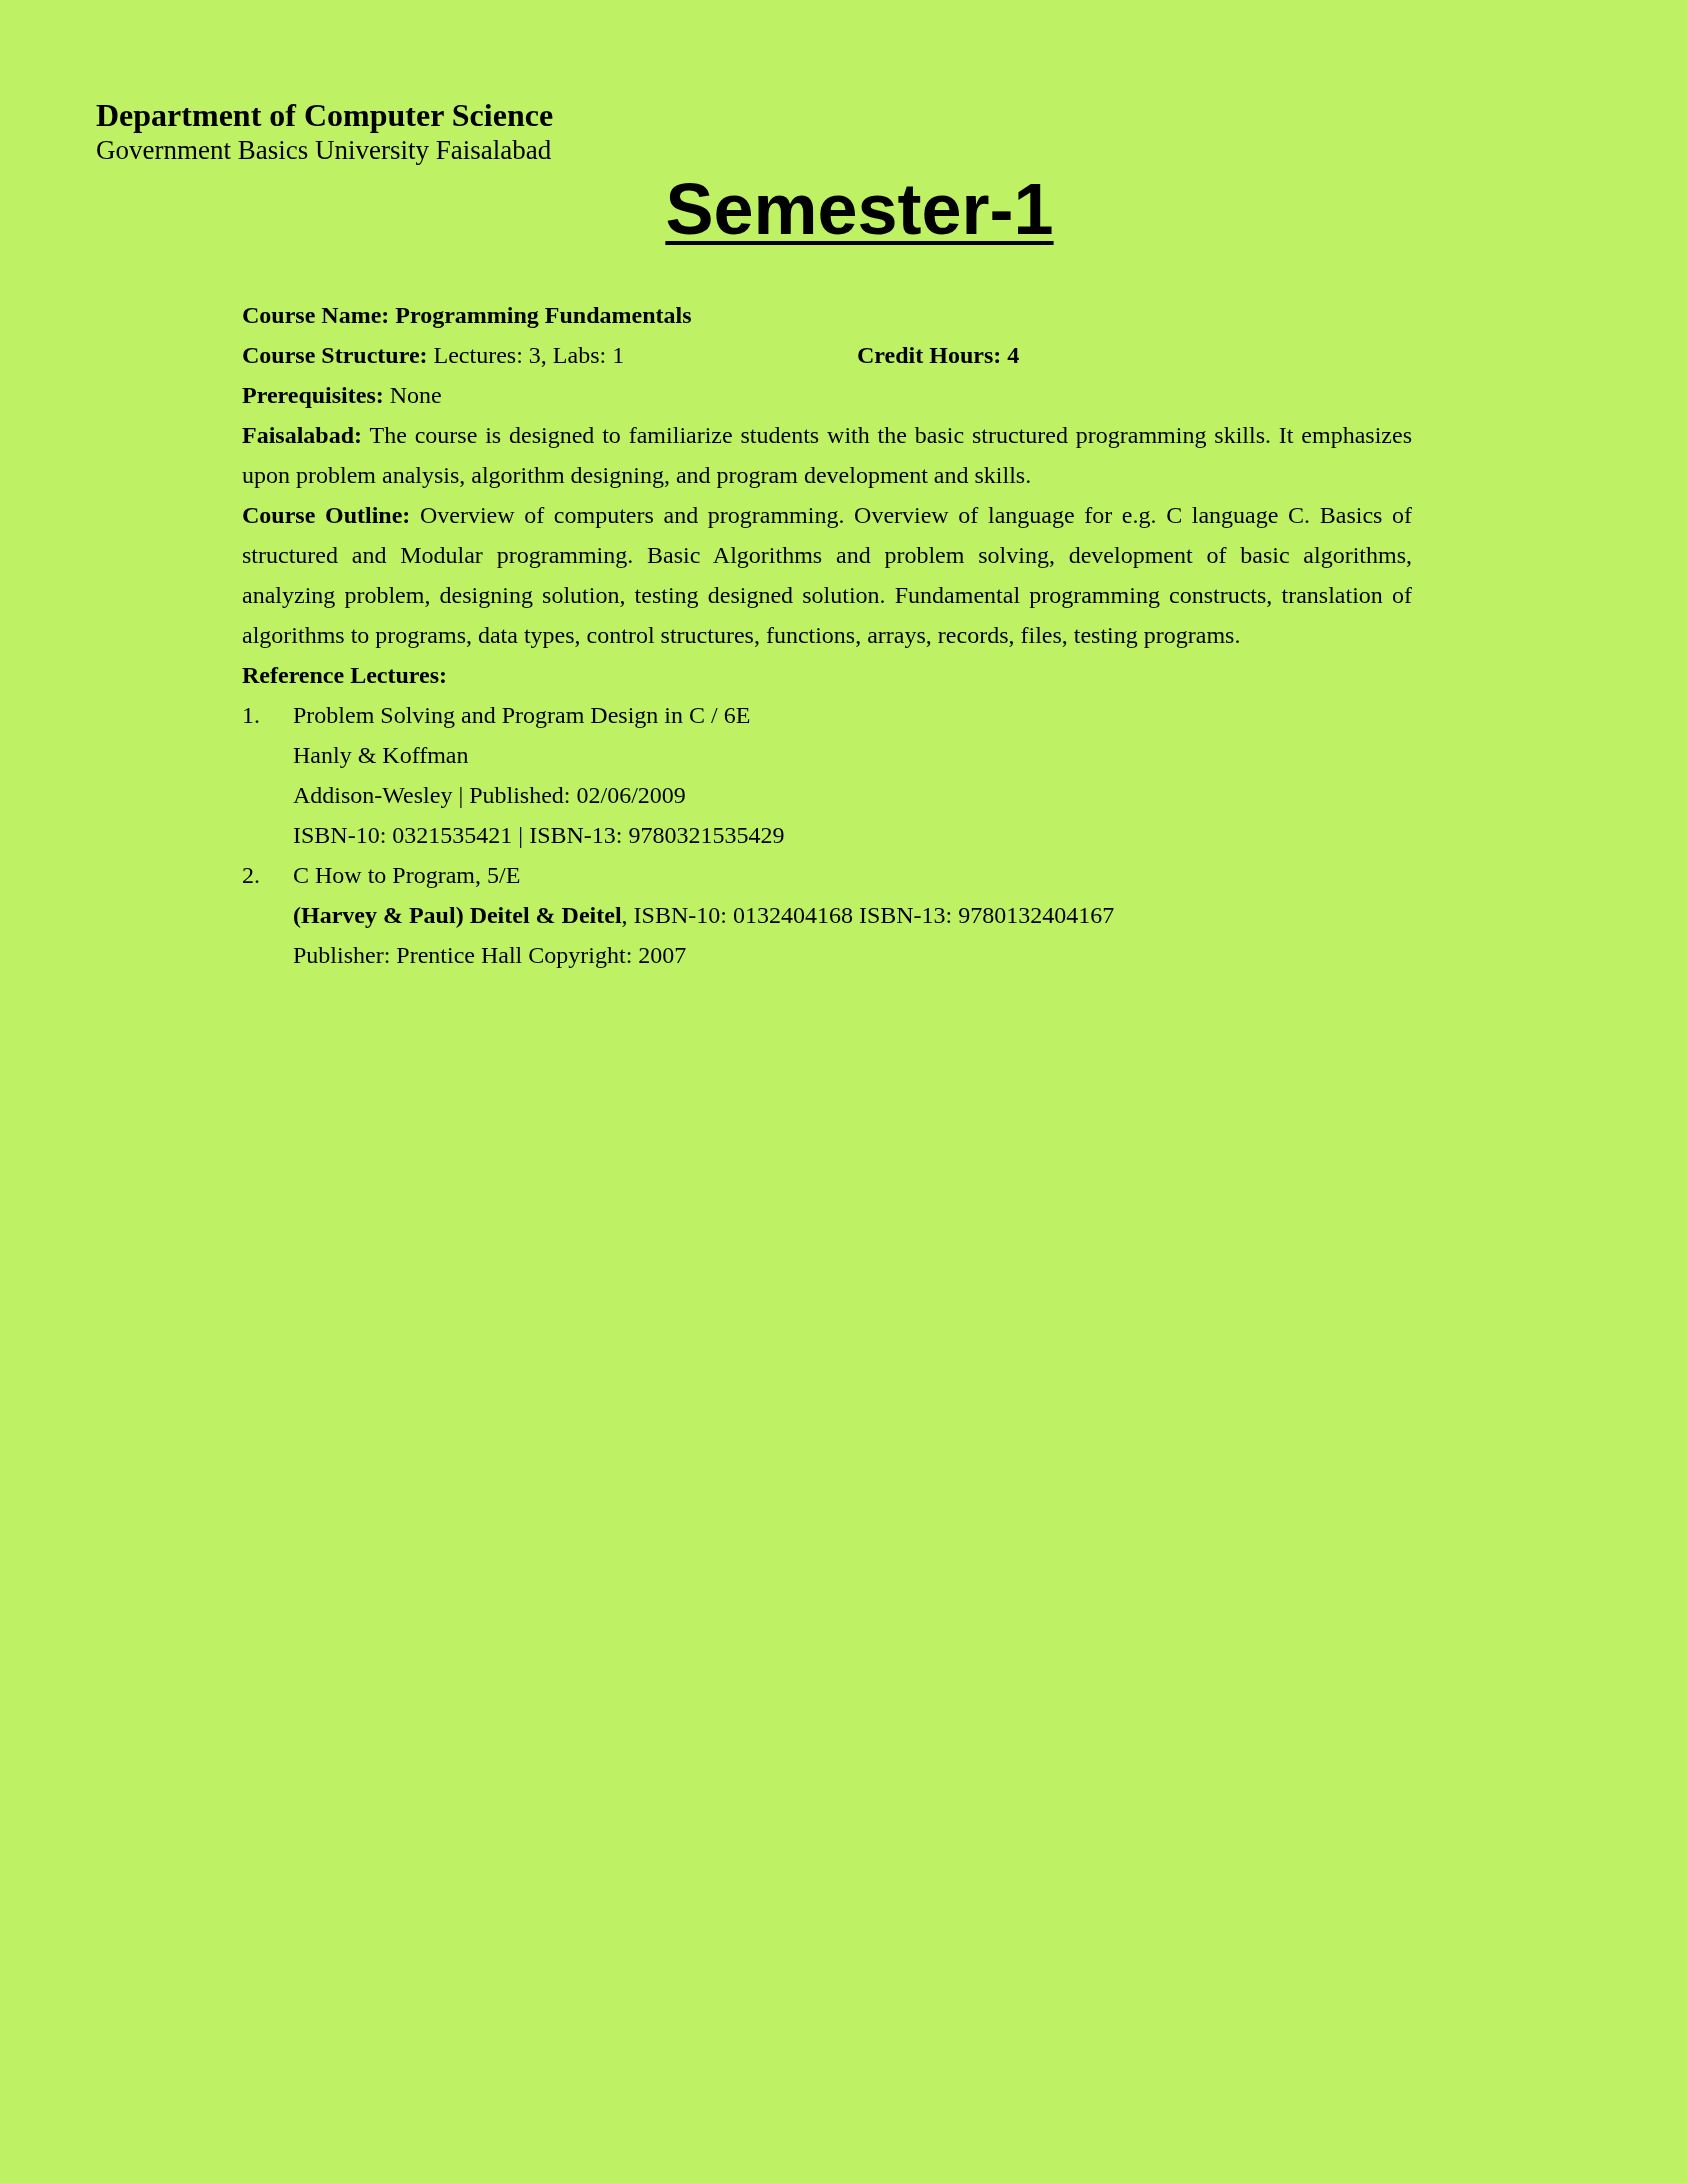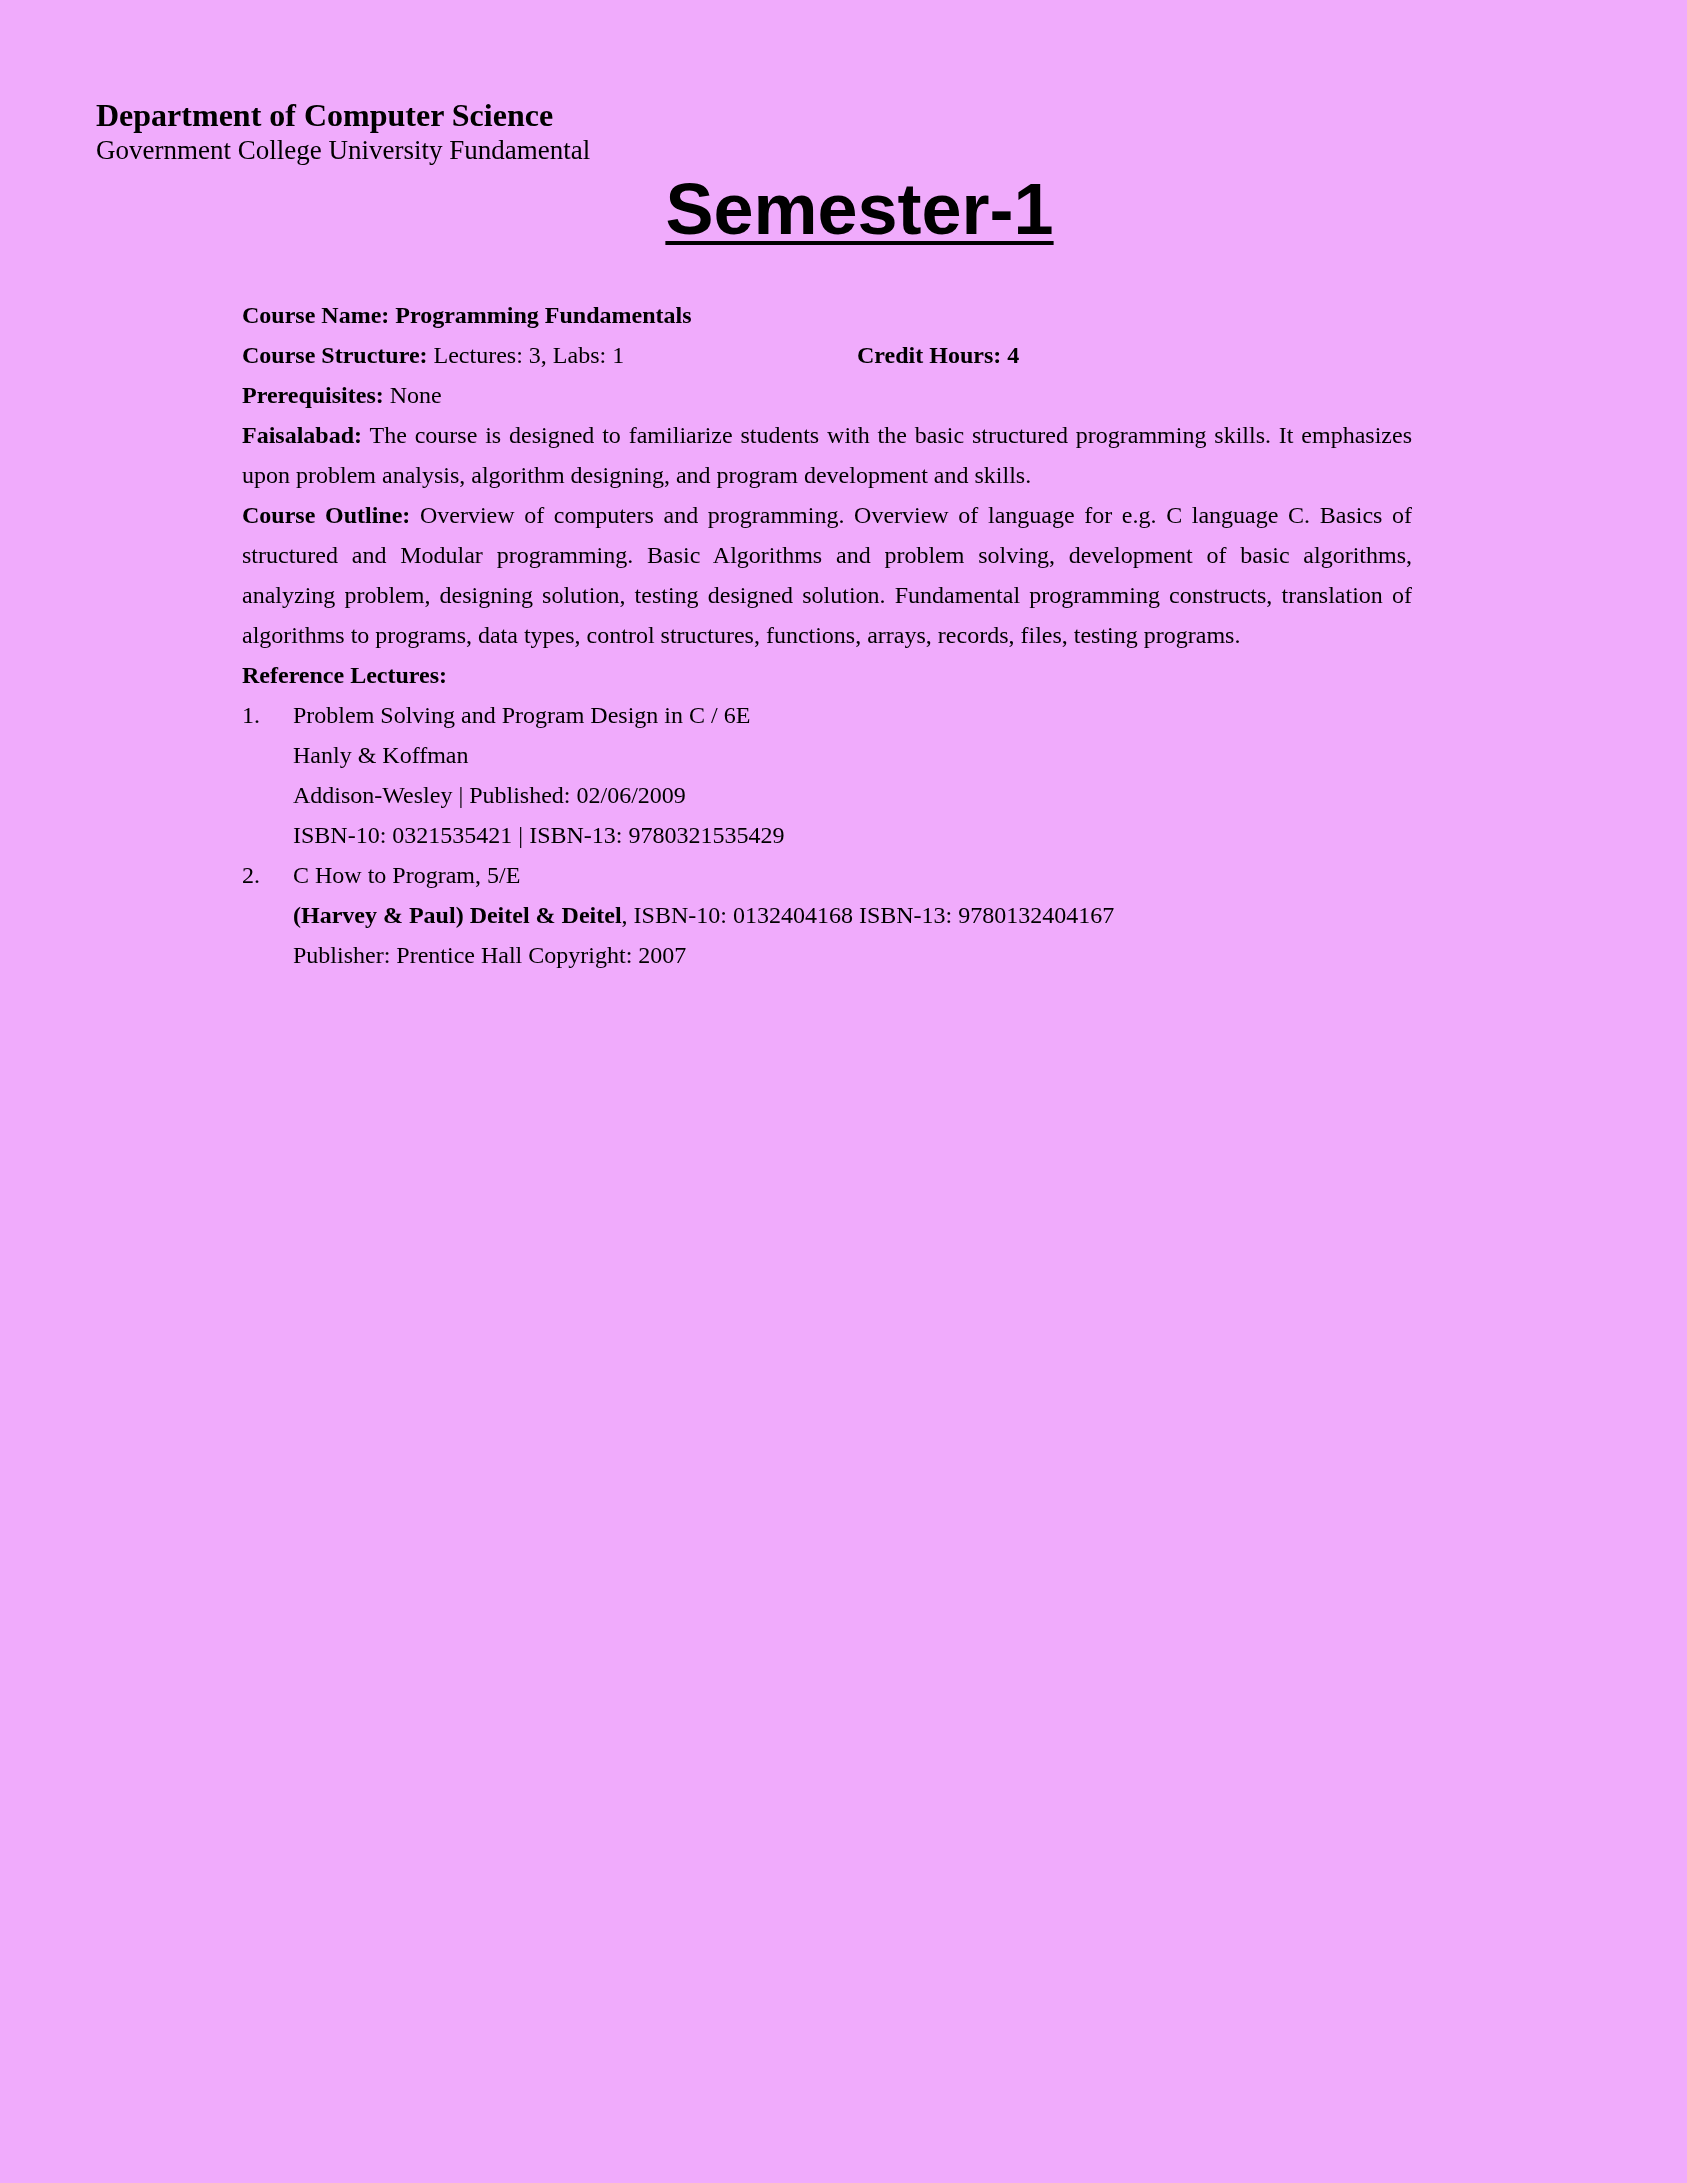--- a/index.html
+++ b/index.html
@@ -5,21 +5,21 @@
   * { box-sizing: border-box; }
   html, body {
     margin: 0;
     padding: 0;
     background: #ffffff;
   }
   .page {
     position: relative;
     width: 1687px;
     height: 2183px;
-    background: #f0abfc;
+    background: #bef264;
     color: #000000;
     font-family: "Liberation Serif", "DejaVu Serif", serif;
     overflow: hidden;
   }
 
   
   .doc-header {
     position: absolute;
     top: 96px;
     left: 96px;
@@ -92,21 +92,21 @@
   }
   .ref-lines { flex: 1 1 auto; }
 </style>
 </head>
 <body>
 
 <div class="page">
 
   <header class="doc-header">
     <div class="dept-line">Department of Computer Science</div>
-    <div class="inst-line">Government College University Fundamental</div>
+    <div class="inst-line">Government Basics University Faisalabad</div>
   </header>
 
   <h1 class="semester-title"><span class="underlined">Semester-1</span></h1>
 
   <main class="doc-body">
 
     <p class="p-course-name b">
       <span>Course Name:</span>
       <span>Programming Fundamentals</span>
     </p>

